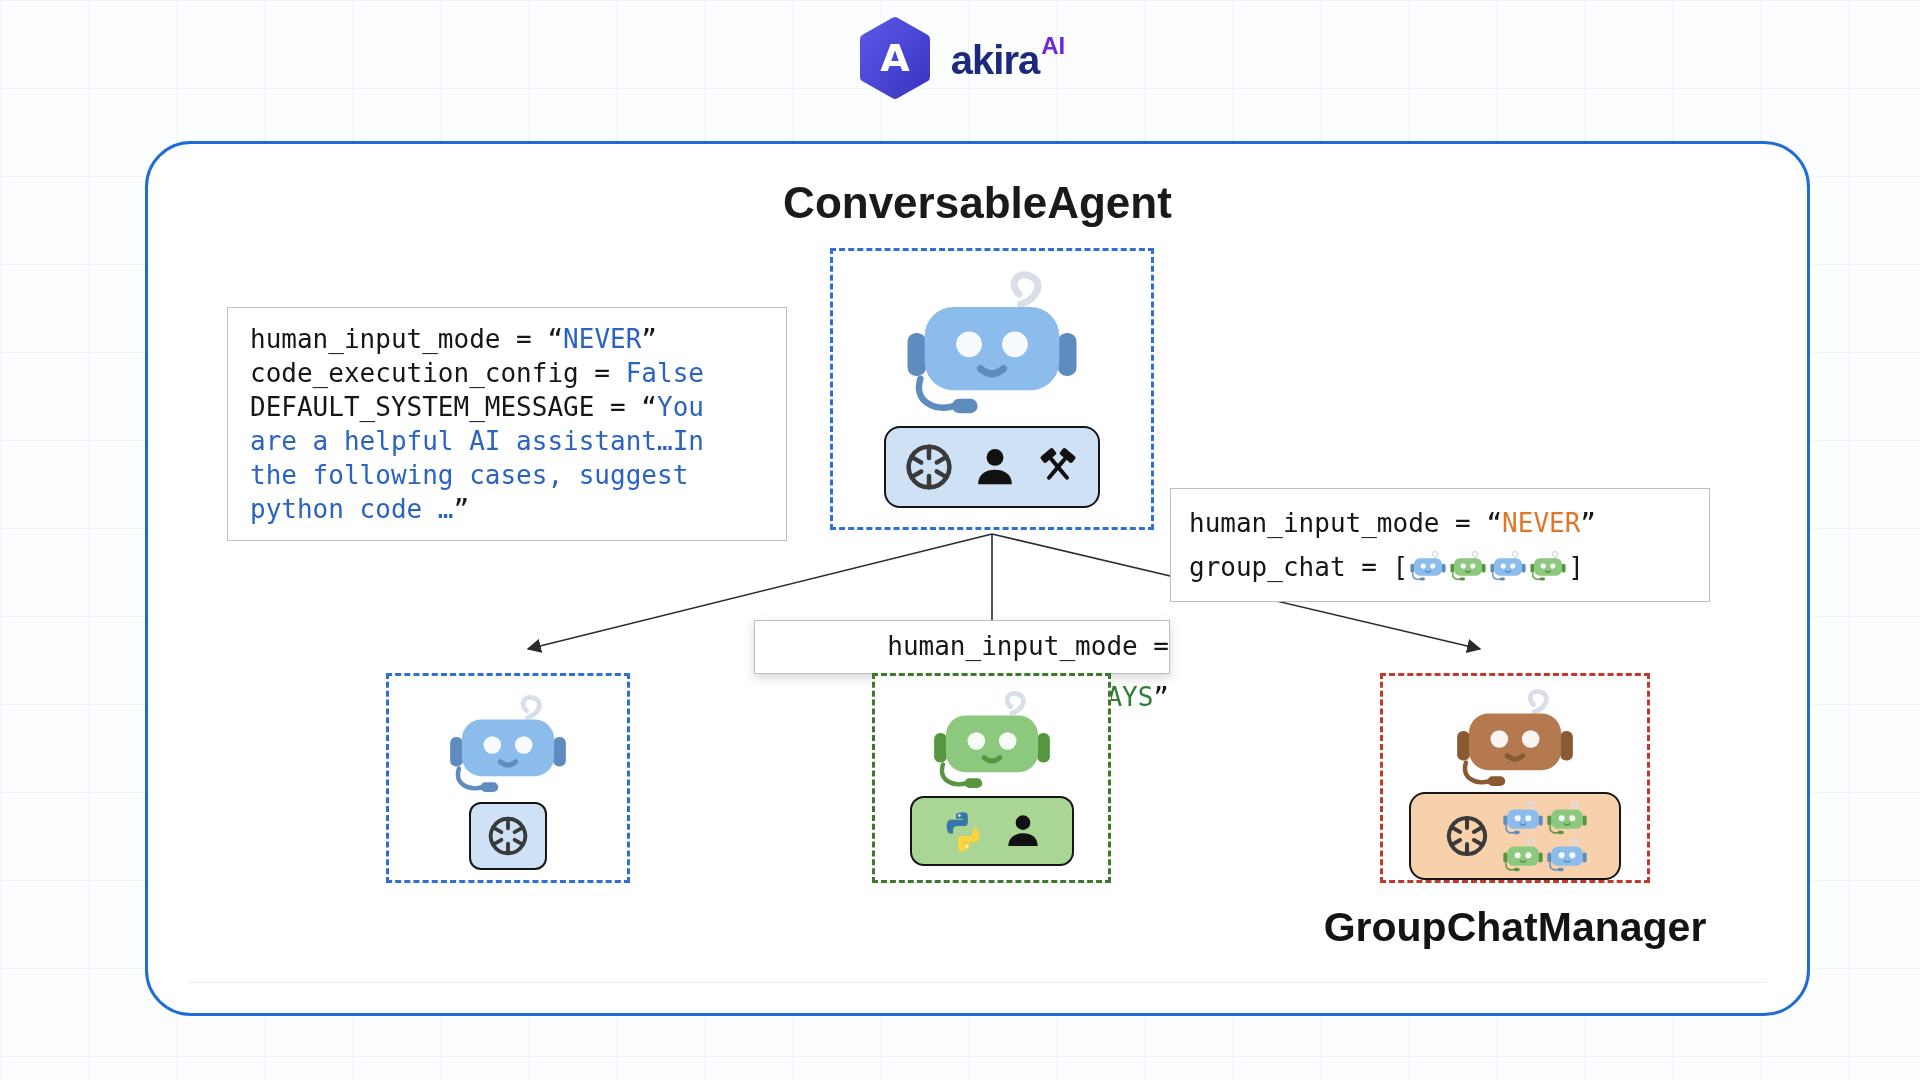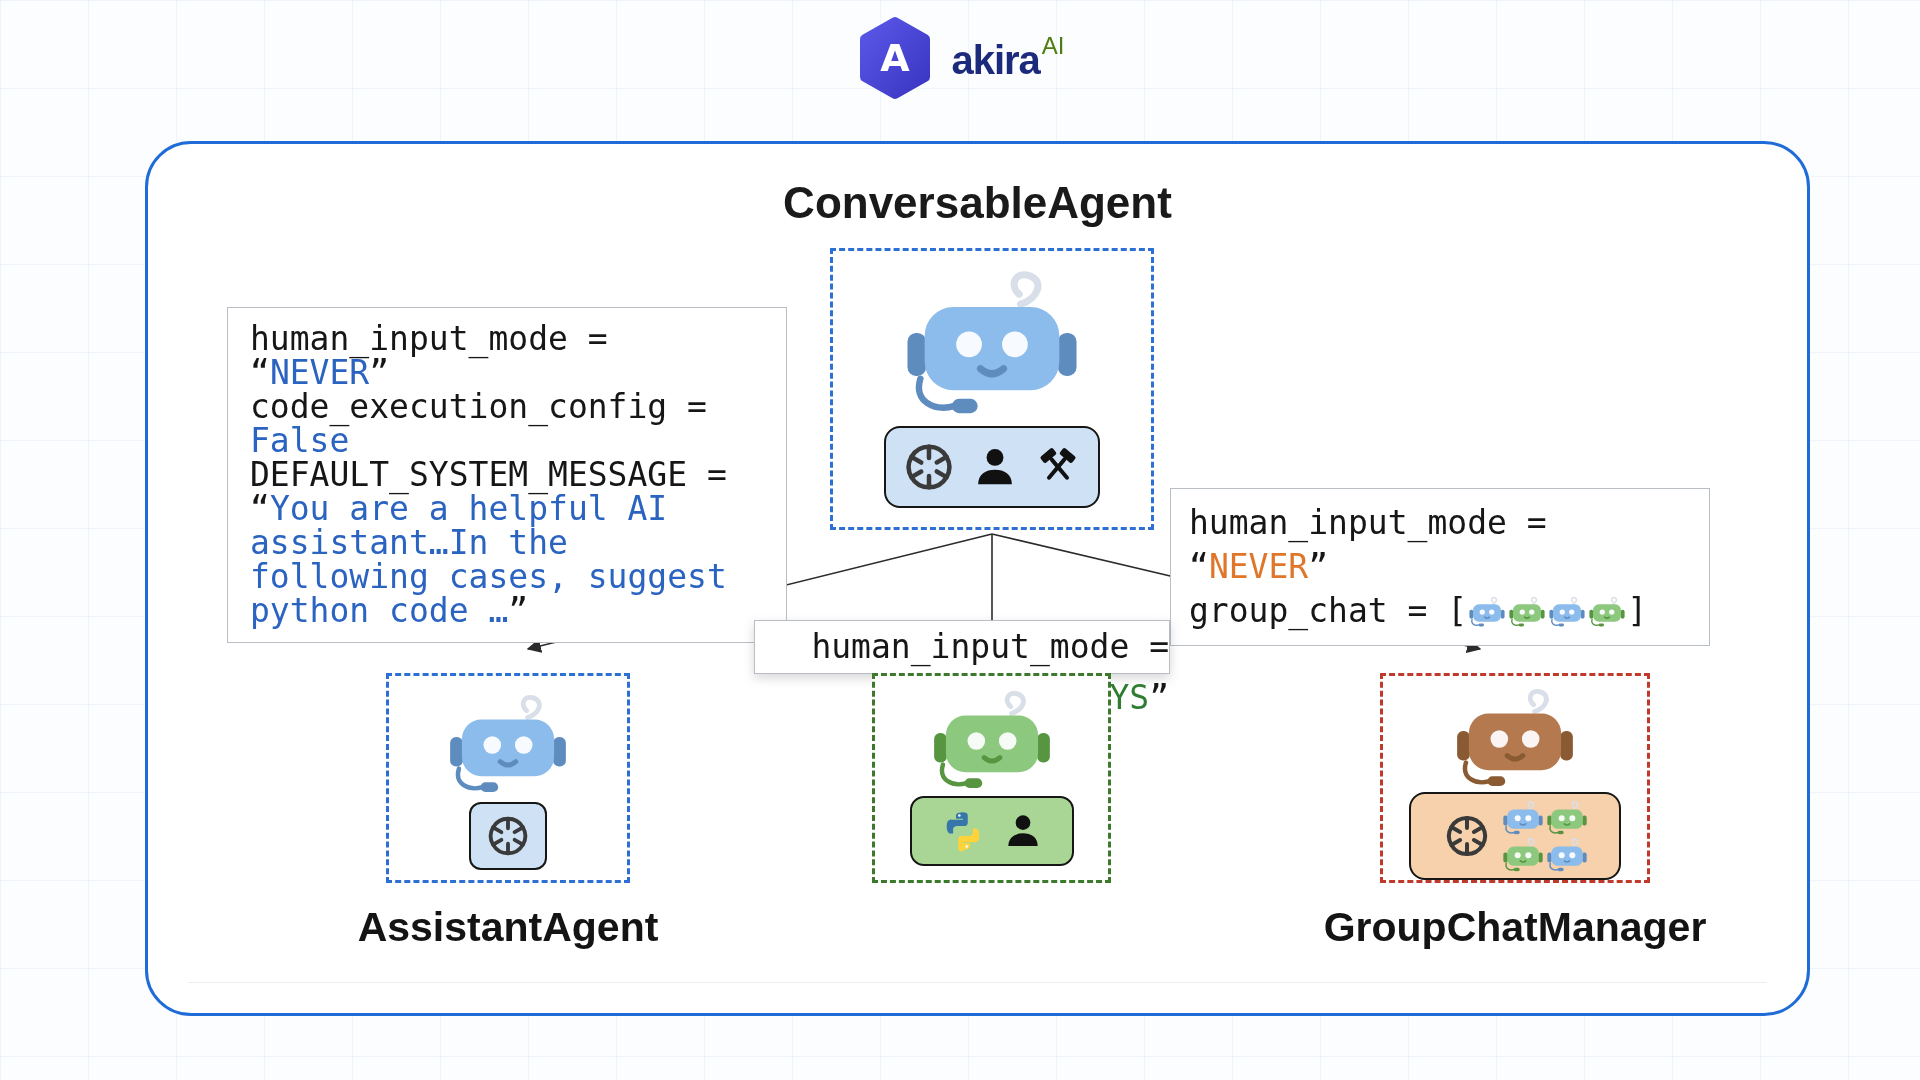--- a/index.html
+++ b/index.html
@@ -12,21 +12,21 @@
       linear-gradient(90deg, rgba(43,108,216,0.055) 1px, transparent 1px);
     background-size:88px 88px;
     overflow:hidden;
   }
   .page { position:relative; width:1920px; height:1080px; }
 
   
   .logo-bar { position:absolute; top:16px; left:0; width:100%; display:flex; justify-content:center; align-items:center; gap:16px; }
   .hex-logo { width:80px; height:88px; display:block; }
   .brand-text { font-size:40px; font-weight:800; color:#1c2a7c; letter-spacing:-1px; line-height:1; }
-  .brand-sup { font-size:24px; font-weight:400; color:#4d7c0f; position:relative; top:-20px; margin-left:2px; }
+  .brand-sup { font-size:24px; font-weight:700; color:#6d28d9; position:relative; top:-20px; margin-left:2px; }
 
   
   .card { position:absolute; left:145px; top:141px; width:1665px; height:875px;
           background:#ffffff; border:3.5px solid #1f6bd8; border-radius:46px; }
   .card-divider { position:absolute; left:40px; right:40px; top:838px; border-top:1px solid #ededed; }
 
   .diagram-title { position:absolute; top:34px; left:0; width:100%; text-align:center;
                    font-size:44px; font-weight:600; color:#1a1a1a; }
 
   .arrow-layer { position:absolute; left:0; top:0; width:1665px; height:875px; z-index:1; pointer-events:none; }
@@ -58,21 +58,21 @@
   .ic-40 { width:40px; height:40px; }
 
   .mini-grid { display:grid; grid-template-columns:repeat(2, 40px); grid-gap:2px 4px; }
   .mini-grid .mini-robot { width:40px; height:35px; }
 
   .agent-label { position:absolute; top:760px; transform:translateX(-50%); font-size:41px; font-weight:600; color:#141414; white-space:nowrap; z-index:2; }
   .lbl-assist { left:360px; } .lbl-proxy { left:843px; } .lbl-group { left:1367px; }
 
   
   .code-box { position:absolute; background:#ffffff; border:1.5px solid #b9bdc4; z-index:2;
-              font-family:"DejaVu Sans Mono", monospace; font-size:33px; color:#161616; }
+              font-family:"DejaVu Sans Mono", monospace; font-size:26px; color:#161616; }
   .code-left  { left:79px;  top:163px; width:560px; padding:14px 22px; line-height:34px; }
   .code-right { left:1022px; top:344px; width:540px; padding:12px 18px; line-height:44px; }
   .code-mid   { left:606px; top:455px; width:416px; height:54px; line-height:51px; text-align:right;
                 box-shadow:0 4px 10px rgba(110,110,110,0.28);margin-top:21px; }
   .tok-b { color:#2a63c0; }
   .tok-o { color:#e0762a; }
   .tok-g { color:#2e7d32; }
   .robots-inline { display:inline; }
   .robots-inline .mini-robot { width:36px; height:31px; vertical-align:-5px; margin:0 2px; }
 
@@ -243,19 +243,18 @@
             <svg class="mini-robot rb-green" viewBox="0 0 120 104">
               <use href="#robot-sym"></use>
             </svg>
             <svg class="mini-robot rb-blue" viewBox="0 0 120 104">
               <use href="#robot-sym"></use>
             </svg>
           </div>
       </div>
     </div>
 
-    <div class="agent-label lbl-assist">AssistantAgent</div>
     <div class="agent-label lbl-group">GroupChatManager</div>
 
     <div class="card-divider"></div>
   </div>
 
 </div>
 
 </body></html>

